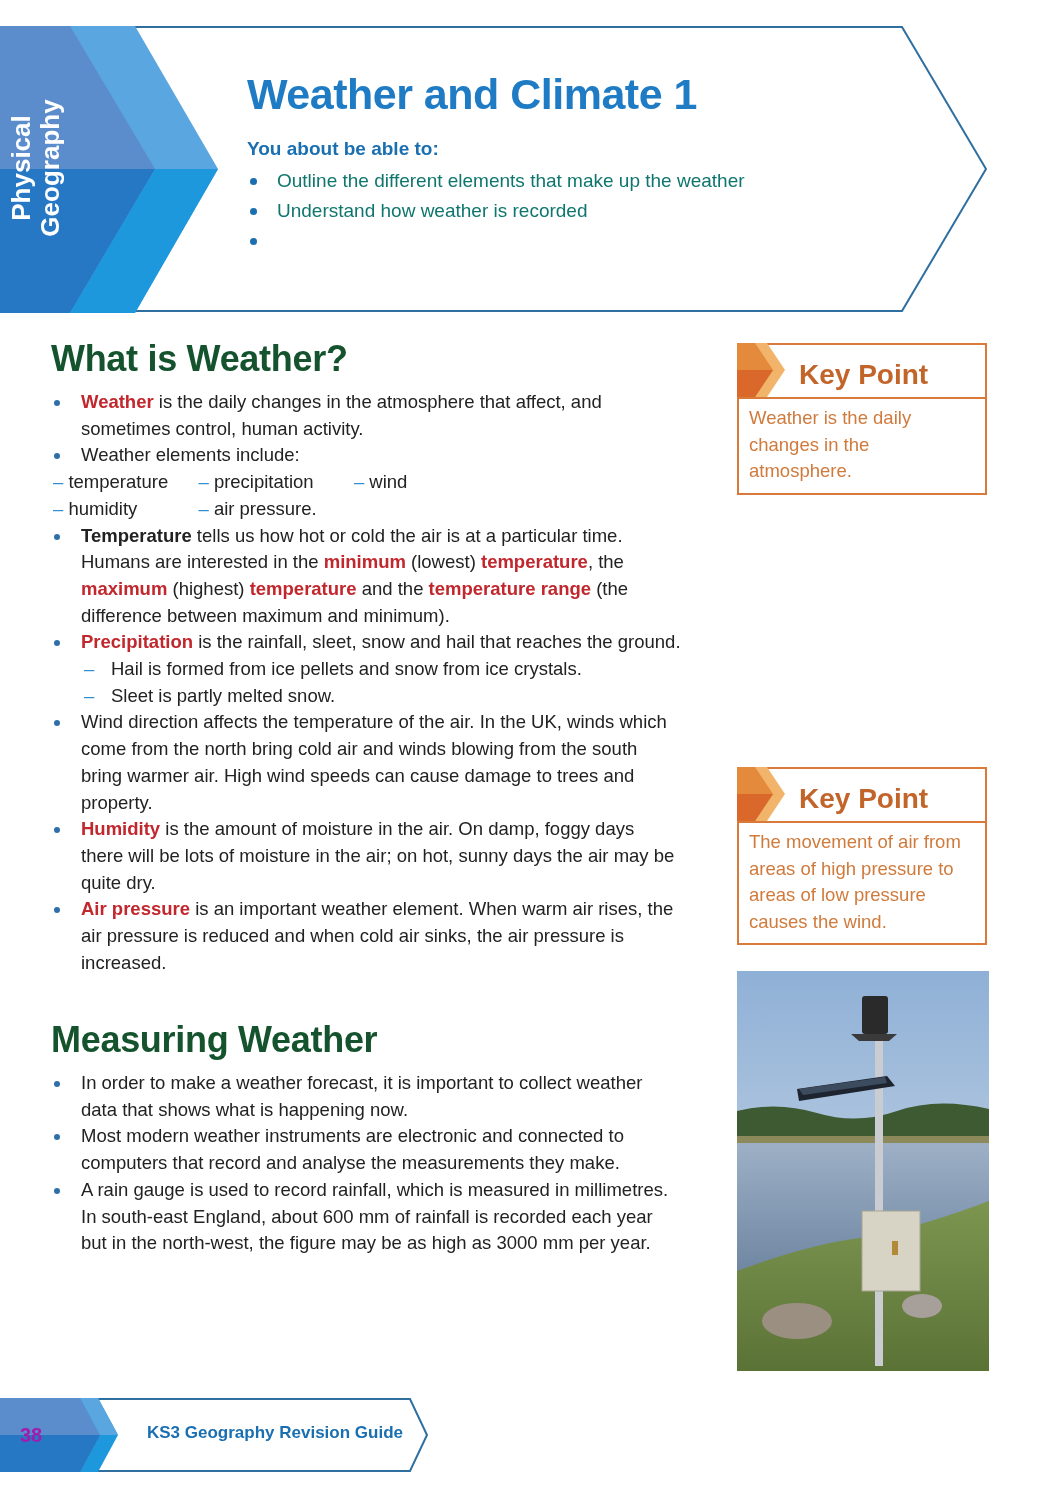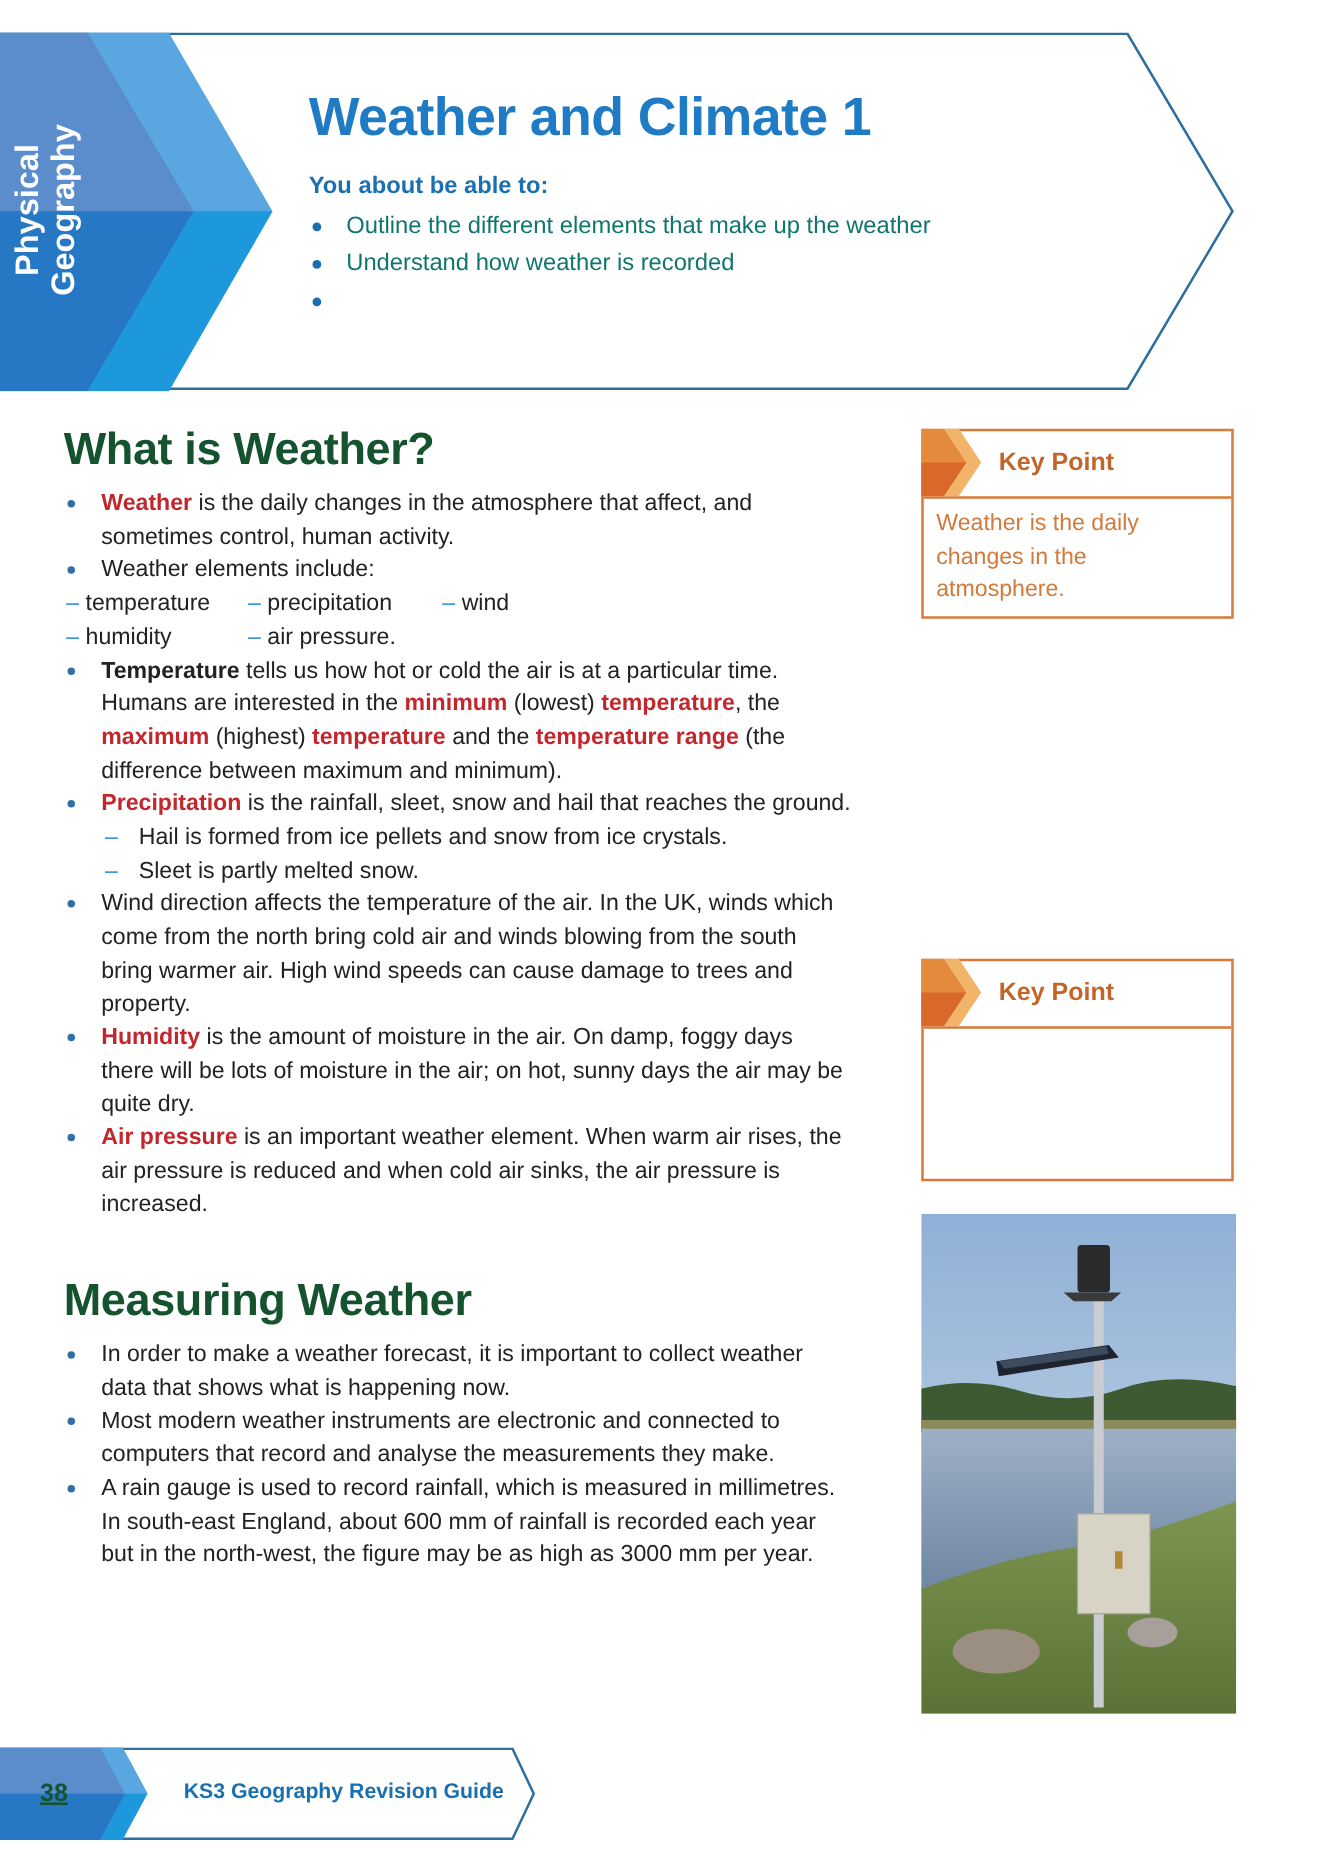--- a/index.html
+++ b/index.html
@@ -24,29 +24,29 @@
   .bullets li{position:relative;padding-left:30px;}
   .bullets li .bul{position:absolute;left:3px;top:11px;width:6px;height:6px;border-radius:50%;background:#2f6fa8;}
   .red{color:#c1272d;font-weight:bold;}
   .bold{font-weight:bold;}
   .sub{position:relative;padding-left:30px;}
   .dash{color:#2f8fd0;}
   
   .kp{left:737px;width:250px;border:2px solid #d9793a;box-sizing:border-box;background:#fff;}
   .kp-head{height:52px;border-bottom:2px solid #d9793a;position:relative;}
   .kp-head svg{position:absolute;left:-2px;top:-2px;}
-  .kp-title{position:absolute;left:60px;top:14px;font-size:20px;font-weight:bold;color:#c2652a;}
+  .kp-title{position:absolute;left:60px;top:14px;font-size:28px;font-weight:bold;color:#c2652a;}
   .kp-body{padding:6px 10px 8px 10px;font-size:18.5px;line-height:26.7px;color:#d07a3c;}
   #kp1{top:343px;height:152px;}
   #kp2{top:767px;height:178px;}
   
   #photo{left:737px;top:971px;width:252px;height:400px;overflow:hidden;}
   
   #footer{left:0;top:1398px;width:430px;height:75px;}
-  #page-num{left:32px;top:1424px;font-size:20px;font-weight:bold;color:#14532d;text-decoration:underline;}
+  #page-num{left:20px;top:1424px;font-size:20px;font-weight:bold;color:#a21caf;}
   #guide-title{left:147px;top:1423px;font-size:17px;font-weight:bold;color:#1a6fb1;}
 </style>
 </head>
 <body>
 
 <svg id="banner" class="abs" width="990" height="287" viewBox="0 0 990 287">
   <polygon points="1,1 902,1 986,143 902,285 1,285" fill="#fff" stroke="#2f6fa0" stroke-width="2"></polygon>
   <polygon points="0,0 135,0 218,143 135,287 0,287" fill="#5aa6e0"></polygon>
   <polygon points="0,0 70,0 155,143 70,287 0,287" fill="#5b8ccb"></polygon>
   <polygon points="0,143 155,143 70,287 0,287" fill="#2677c4"></polygon>
@@ -108,20 +108,21 @@
 
 <div id="kp2" class="abs kp">
   <div class="kp-head">
     <svg width="52" height="54" viewBox="0 0 52 54">
       <polygon points="0,0 30,0 48,27 30,54 0,54" fill="#f2b36b"></polygon>
       <polygon points="0,0 18,0 36,27 18,54 0,54" fill="#e48a3c"></polygon>
       <polygon points="0,27 36,27 18,54 0,54" fill="#d9682a"></polygon>
     </svg>
     <div class="kp-title">Key Point</div>
   </div>
+  <div class="kp-body">The movement of air from areas of high pressure to areas of low pressure causes the wind.</div>
 </div>
 
 <svg id="photo" class="abs" width="252" height="400" viewBox="0 0 252 400">
   <defs>
     <linearGradient id="sky" x1="0" y1="0" x2="0" y2="1">
       <stop offset="0" stop-color="#8fb0d6"></stop>
         <stop offset="1" stop-color="#d5e0ea"></stop>
     </linearGradient>
     <linearGradient id="water" x1="0" y1="0" x2="0" y2="1">
       <stop offset="0" stop-color="#9db0c6"></stop>

